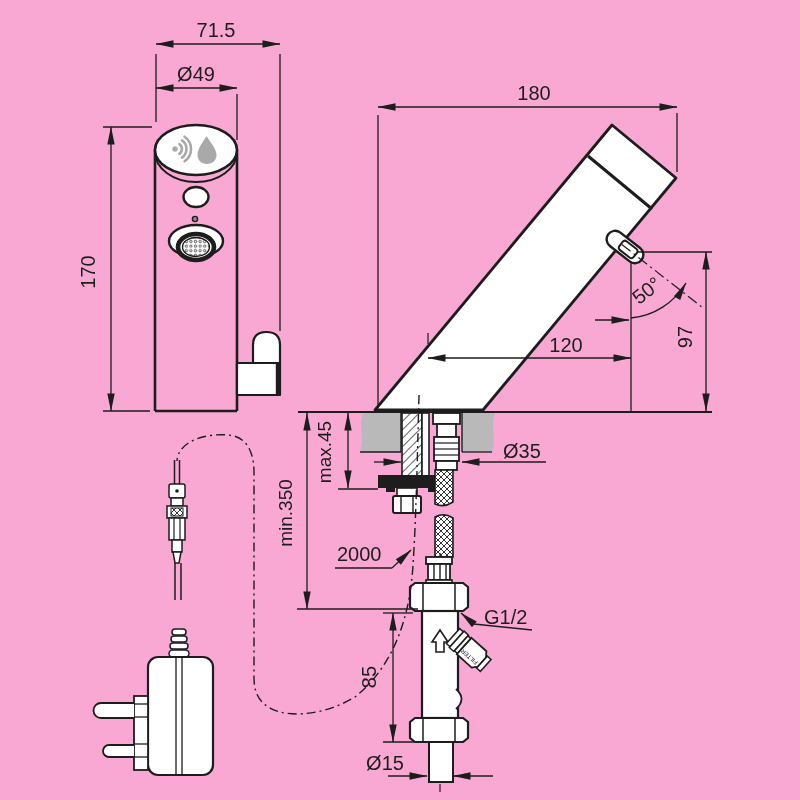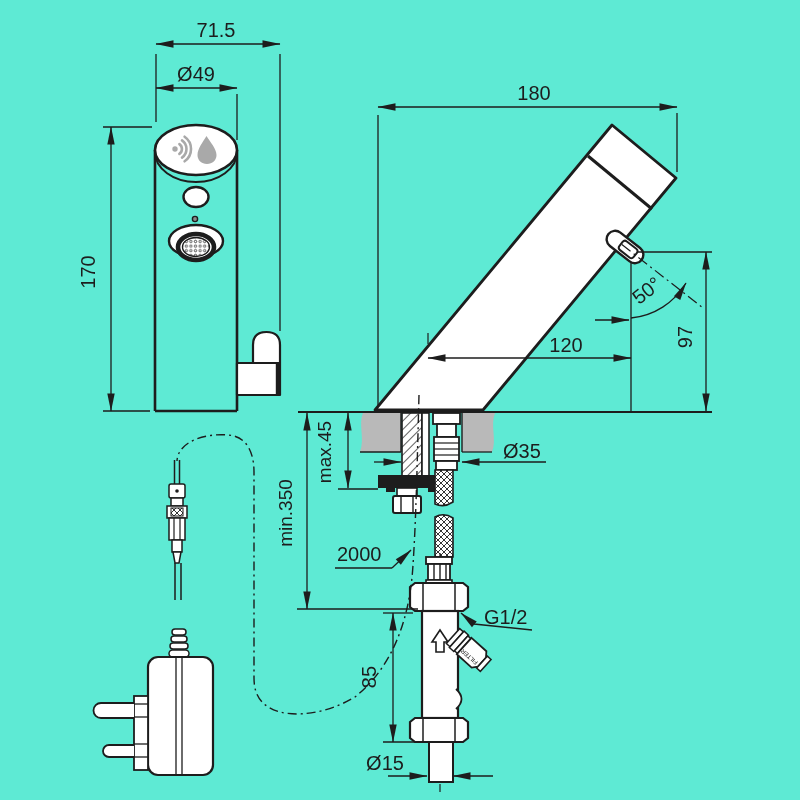--- a/index.html
+++ b/index.html
@@ -1,16 +1,16 @@
 <!DOCTYPE html>
 <html><head>
 <meta charset="utf-8">
 <style>
   html,body{margin:0;padding:0;background:#fff;}
-  .stage{width:800px;height:800px;position:relative;background:#5eead4;font-family:"Liberation Sans",sans-serif;}
+  .stage{width:800px;height:800px;position:relative;background:#f9a8d4;font-family:"Liberation Sans",sans-serif;}
   svg{display:block}
   text{font-family:"Liberation Sans",sans-serif;fill:#1d1d1d;}
   .dim{font-size:20px;}
   .dim-s{font-size:19px;}
   .tiny{font-size:6px;}
 </style>
 </head>
 <body>
 
 <div class="stage">

